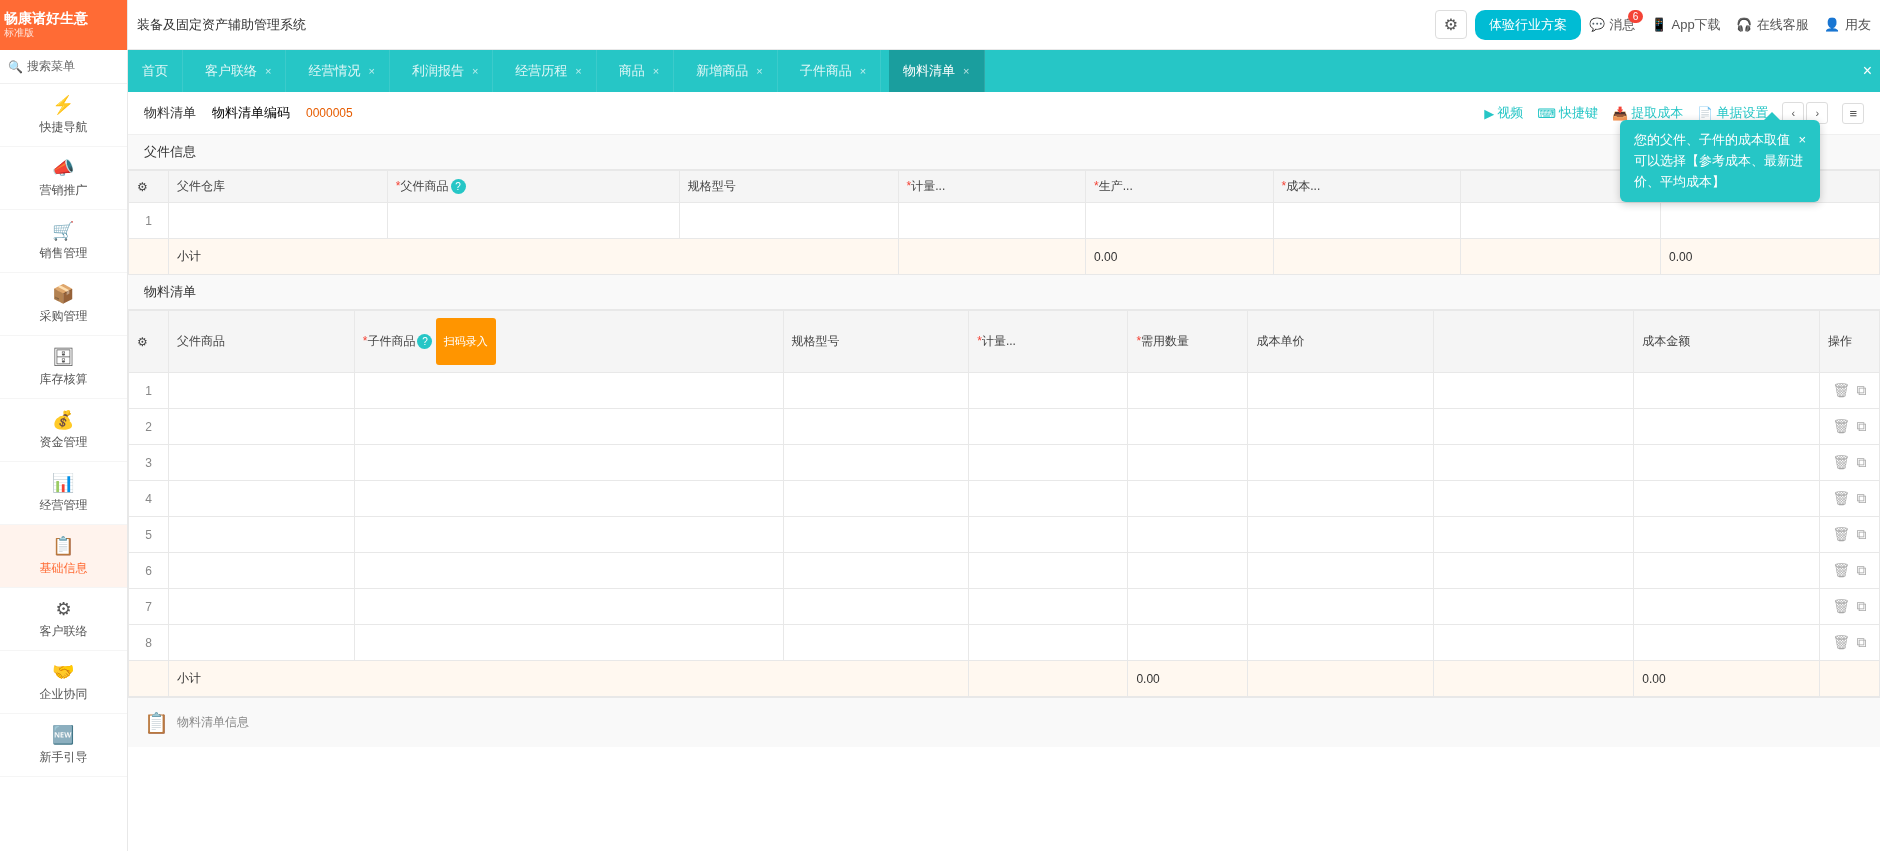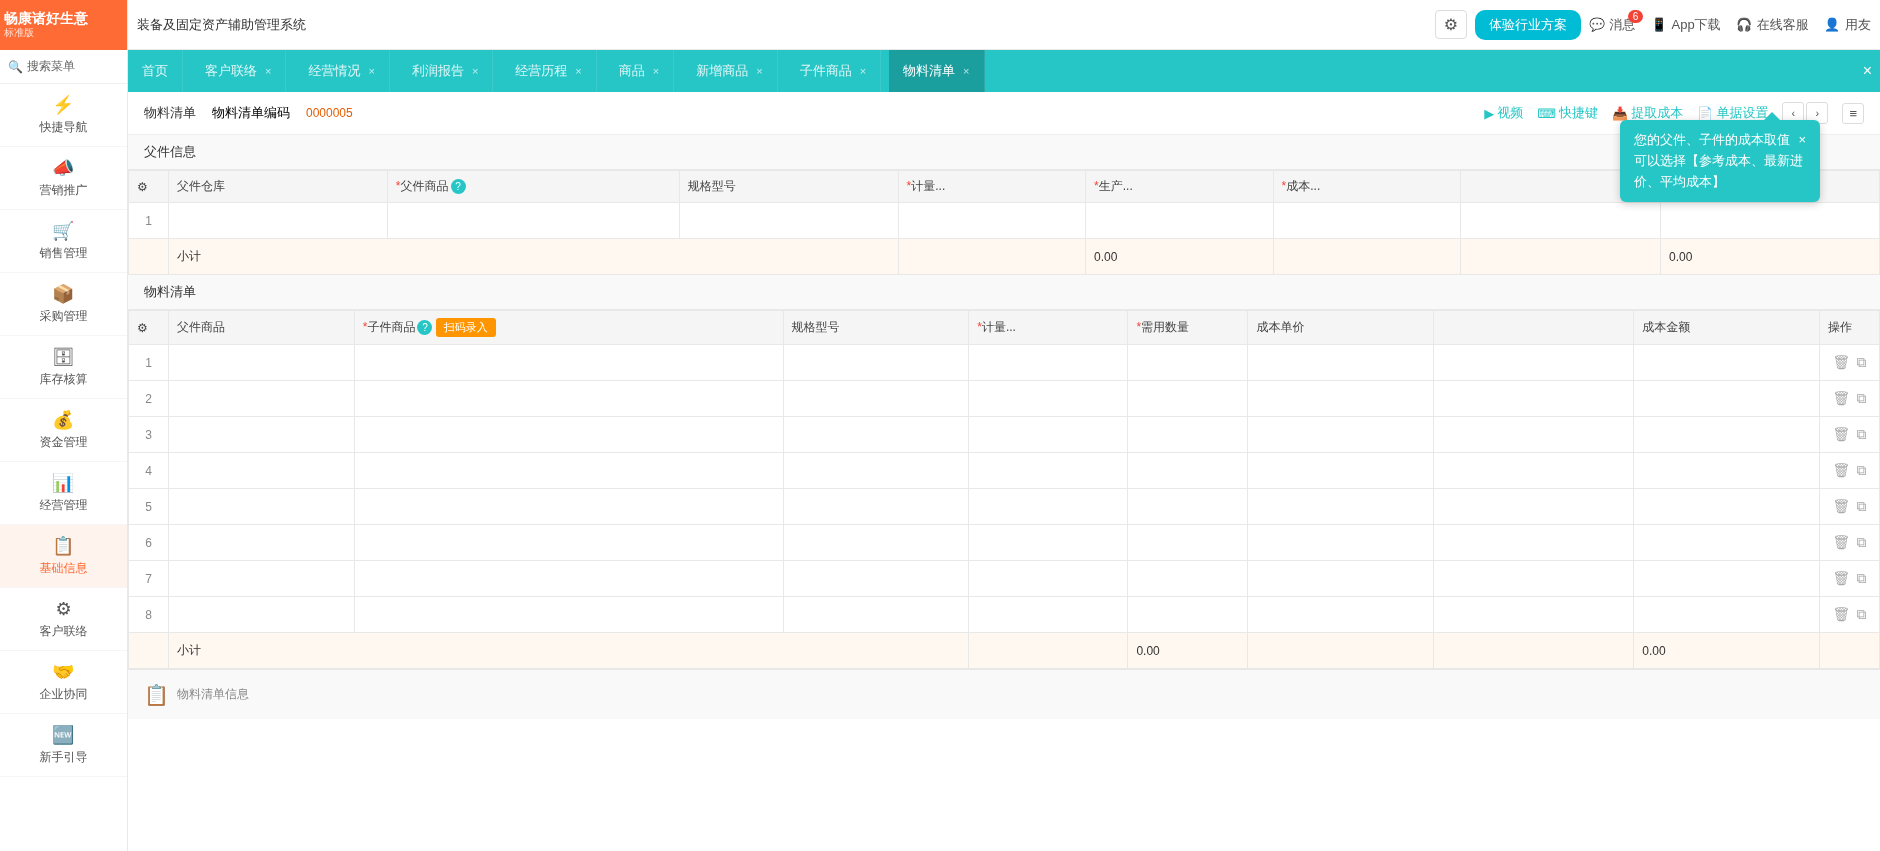--- a/index.html
+++ b/index.html
@@ -270,21 +270,21 @@
       float: right;
       cursor: pointer;
       margin-left: 6px;
     }
 
     
     .scan-btn {
       background: #ff9500;
       color: #fff;
       border: none;
-      padding: 2px 8px;
+      padding: 16px 8px;
       border-radius: 3px;
       font-size: 11px;
       cursor: pointer;
     }
 
     
     .op-icons { display: flex; gap: 6px; justify-content: center; }
     .op-icon { color: #aaa; cursor: pointer; font-size: 14px; }
 
     .col-action { width: 60px; text-align: center; }

